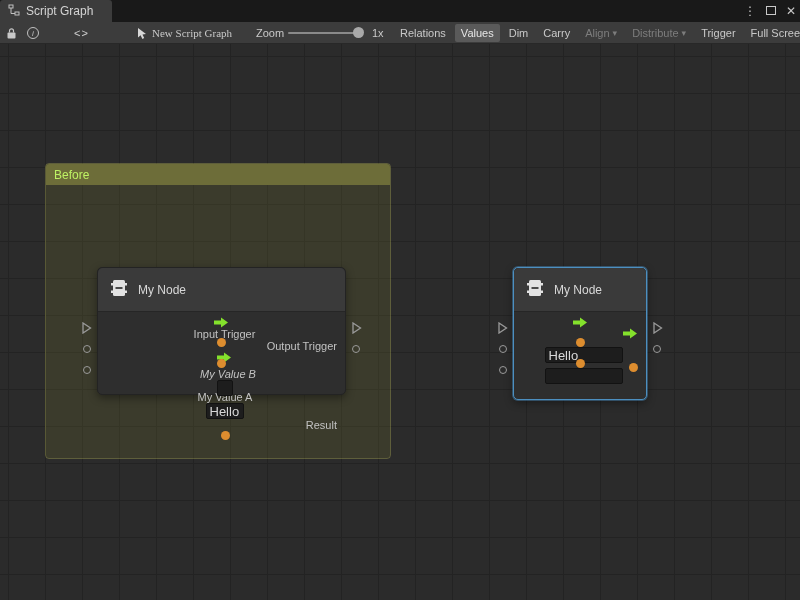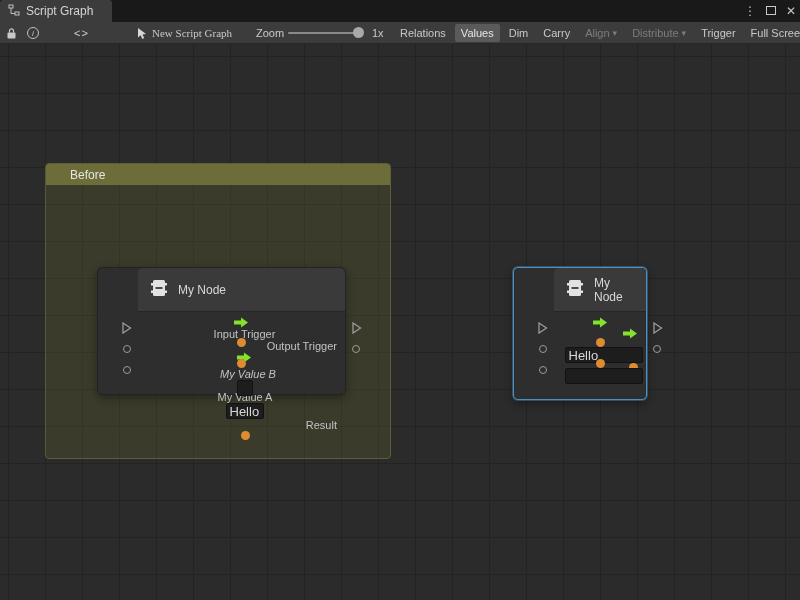--- a/index.html
+++ b/index.html
@@ -32,32 +32,32 @@
   .dd { font-size:9px; }
 
   
   .canvas { position:absolute; left:0; top:44px; width:800px; height:556px; background-color:#2b2b2b;
             background-image: linear-gradient(#232323 1px, transparent 1px),
                               linear-gradient(90deg, #232323 1px, transparent 1px);
             background-size:37px 37px; background-position:8px 12px; }
 
   
   .group { position:absolute; border-radius:4px; overflow:hidden; }
-  .group-header { height:21px; display:flex; align-items:center; padding-left:24px; color:#e5e5e5; font-size:12px; }
+  .group-header { height:21px; display:flex; align-items:center; padding-left:8px; color:#bef264; font-size:12px; }
   .group-body { position:absolute; left:0; right:0; top:21px; bottom:0; }
   .group.before { left:45px; top:119px; width:346px; height:296px; border:1px solid rgba(190,190,90,0.35); }
   .group.before .group-header { background:var(--group-before-header,#6d6d39); }
   .group.before .group-body { background:rgba(120,120,50,0.22); }
   .group.after { left:412px; top:119px; width:336px; height:296px; border:1px solid rgba(190,100,200,0.30); }
   .group.after .group-header { background:var(--group-after-header,#6a2e6e); }
   .group.after .group-body { background:rgba(120,50,125,0.20); }
 
   
   .node { position:absolute; background:#2e2e2e; border:1px solid #232323; border-radius:5px;
-          box-shadow:0 3px 8px rgba(0,0,0,0.40);padding-left:40px; }
+          box-shadow:0 3px 8px rgba(0,0,0,0.40); }
   .node.selected { border:1px solid var(--selection-blue,#4c8fc0); box-shadow:0 0 0 1px rgba(76,143,192,0.45), 0 3px 8px rgba(0,0,0,0.40); }
   .node-header { height:44px; background:#3a3a3a; border-bottom:1px solid #262626; border-radius:5px 5px 0 0;
                  display:flex; align-items:center; gap:8px; padding:0 10px; color:#d8d8d8; font-size:12px; }
   .node-body { padding-top:5px; }
   .node-row { position:relative; height:21px; display:flex; align-items:center; padding:0 8px; color:#c2c2c2; font-size:11px;flex-direction:column; }
   .ml-auto { margin-left:auto; }
   .dot { width:9px; height:9px; border-radius:50%; background:var(--value-orange,#dd8d2f); flex:0 0 auto; }
   .port-arrow { display:flex; flex:0 0 auto; }
   .field { background:#1d1d1d; border:1px solid #121212; color:#d8d8d8; font-size:13px; height:16px;
            padding:0 3px; border-radius:2px; font-family:"Liberation Sans", sans-serif; }

